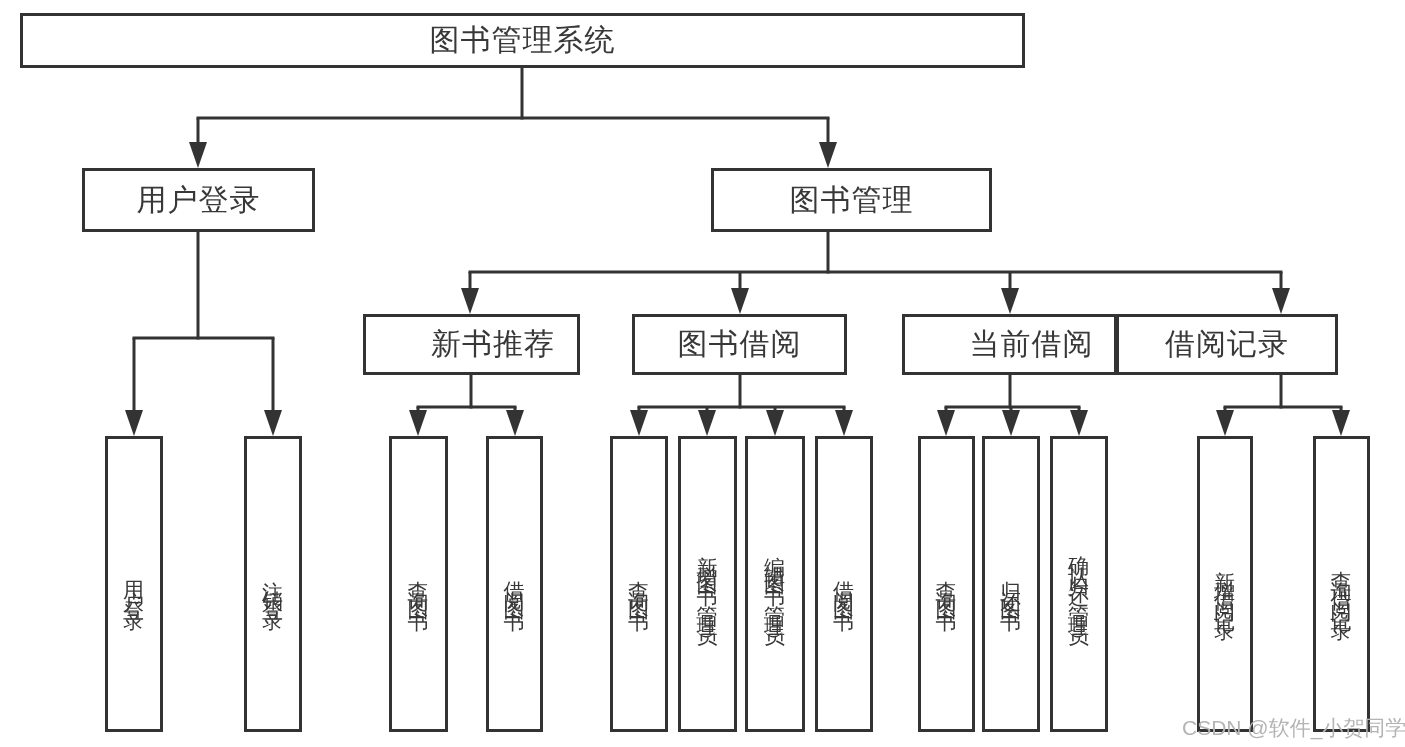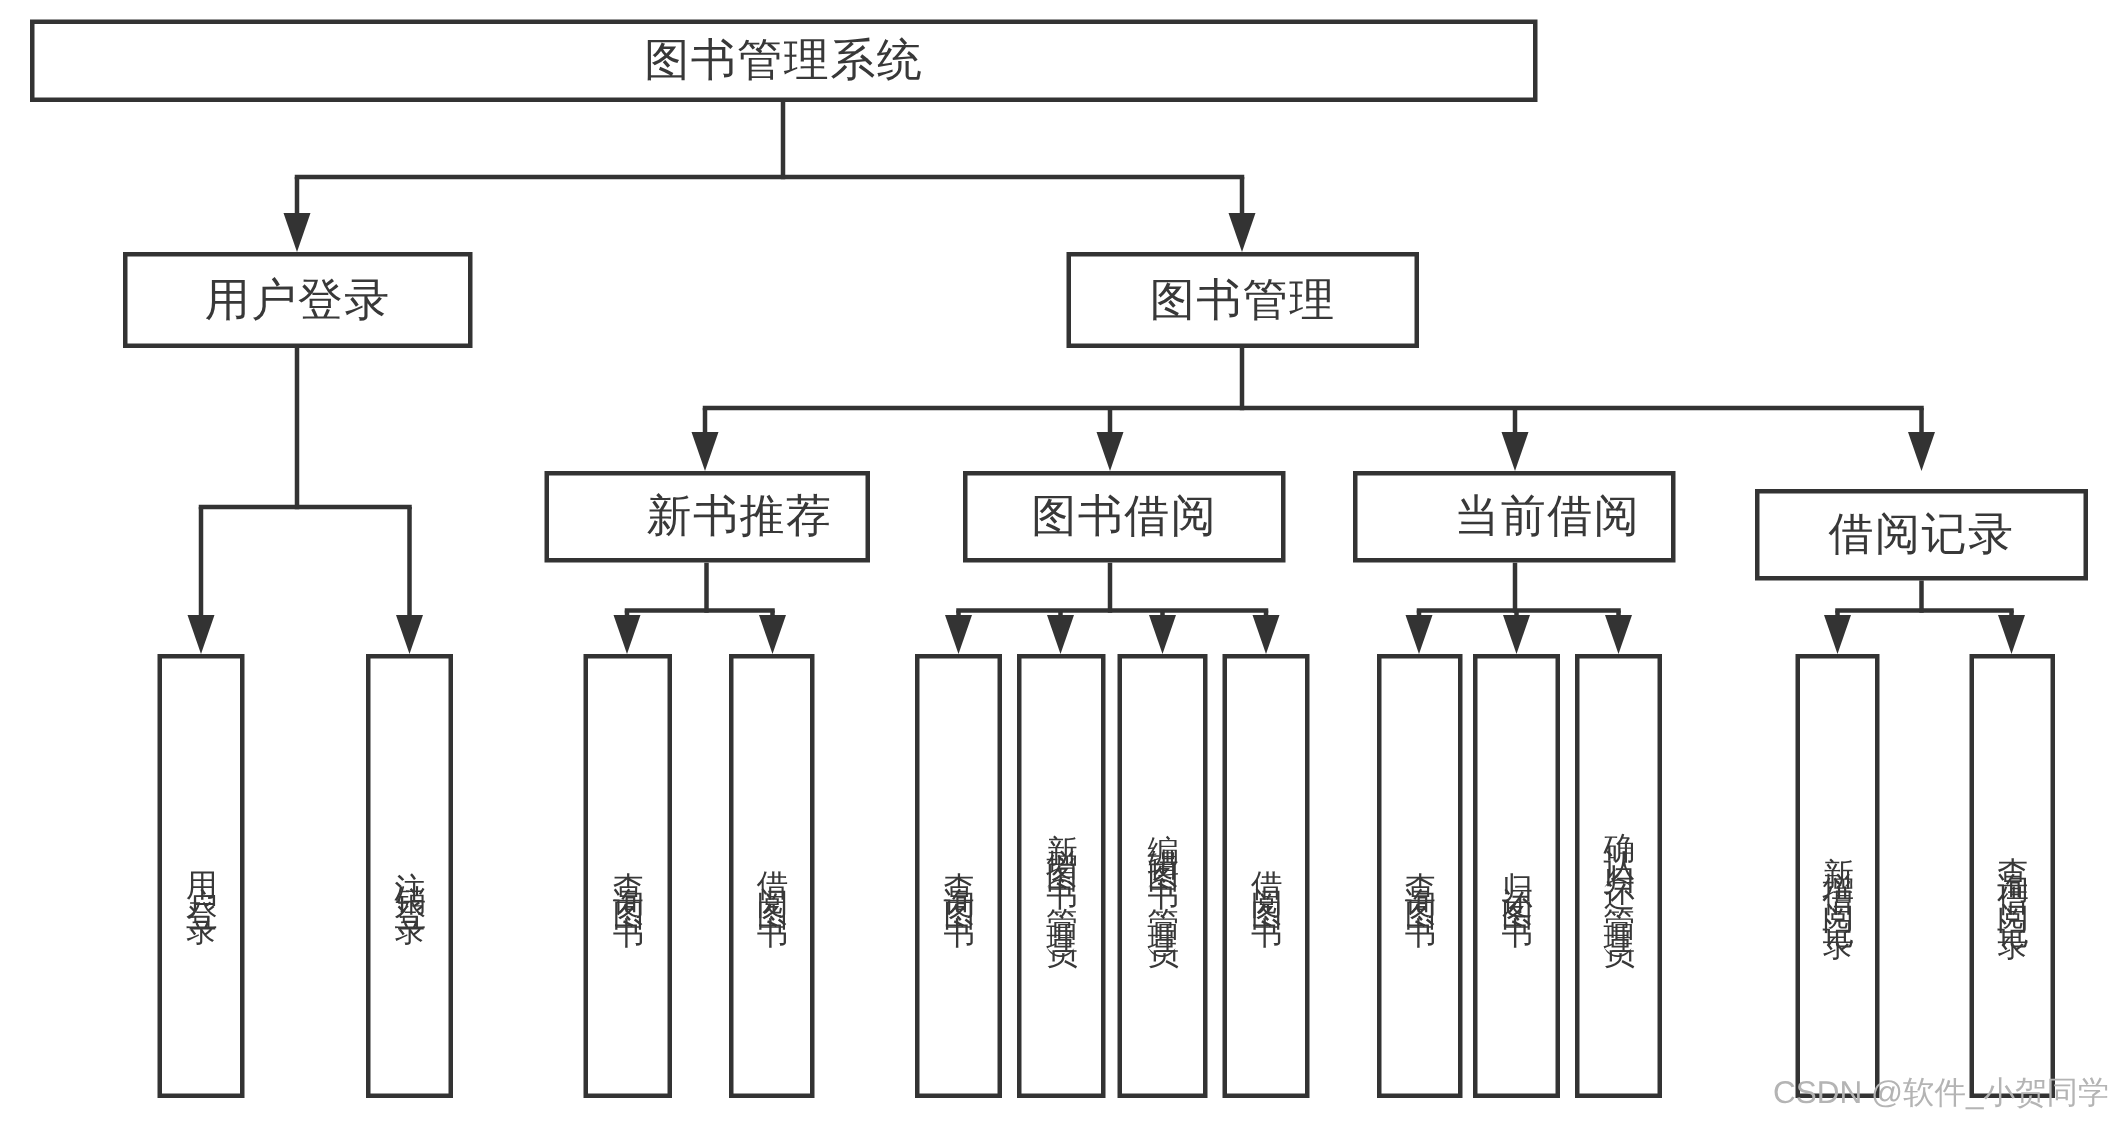--- a/index.html
+++ b/index.html
@@ -97,26 +97,26 @@
       <line x1="1225" y1="407" x2="1225" y2="414"></line>
       <polygon points="1216,410 1234,410 1225,436"></polygon>
       <line x1="1341" y1="407" x2="1341" y2="414"></line>
       <polygon points="1332,410 1350,410 1341,436"></polygon>
     </g>
   </svg>
 
   <div class="hbox" style="left:20px;top:13px;width:1005px;height:55px;">图书管理系统</div>
 
   <div class="hbox" style="left:82px;top:168px;width:233px;height:64px;">用户登录</div>
-  <div class="hbox" style="left:711px;top:168px;width:235px;height:64px;text-align:right;">图书管理</div>
+  <div class="hbox" style="left:711px;top:168px;width:281px;height:64px;text-align:right;">图书管理</div>
 
   <div class="hbox" style="left:363px;top:314px;width:217px;height:61px;padding-left:43px;">新书推荐</div>
-  <div class="hbox" style="left:632px;top:314px;width:215px;height:61px;margin-left:10px;">图书借阅</div>
+  <div class="hbox" style="left:632px;top:314px;width:215px;height:61px;">图书借阅</div>
   <div class="hbox" style="left:902px;top:314px;width:215px;height:61px;padding-left:44px;">当前借阅</div>
-  <div class="hbox" style="left:1170px;top:314px;width:222px;height:61px;margin-top:12px;">借阅记录</div>
+  <div class="hbox" style="left:1116px;top:314px;width:222px;height:61px;">借阅记录</div>
 
   <div class="vbox" style="left:105px;width:58px;">用户登录</div>
   <div class="vbox" style="left:244px;width:58px;">注销登录</div>
 
   <div class="vbox" style="left:389px;width:59px;">查询图书</div>
   <div class="vbox" style="left:486px;width:57px;">借阅图书</div>
 
   <div class="vbox" style="left:610px;width:58px;">查询图书</div>
   <div class="vbox" style="left:678px;width:59px;">新增图书（管理员）</div>
   <div class="vbox" style="left:745px;width:60px;">编辑图书（管理员）</div>

